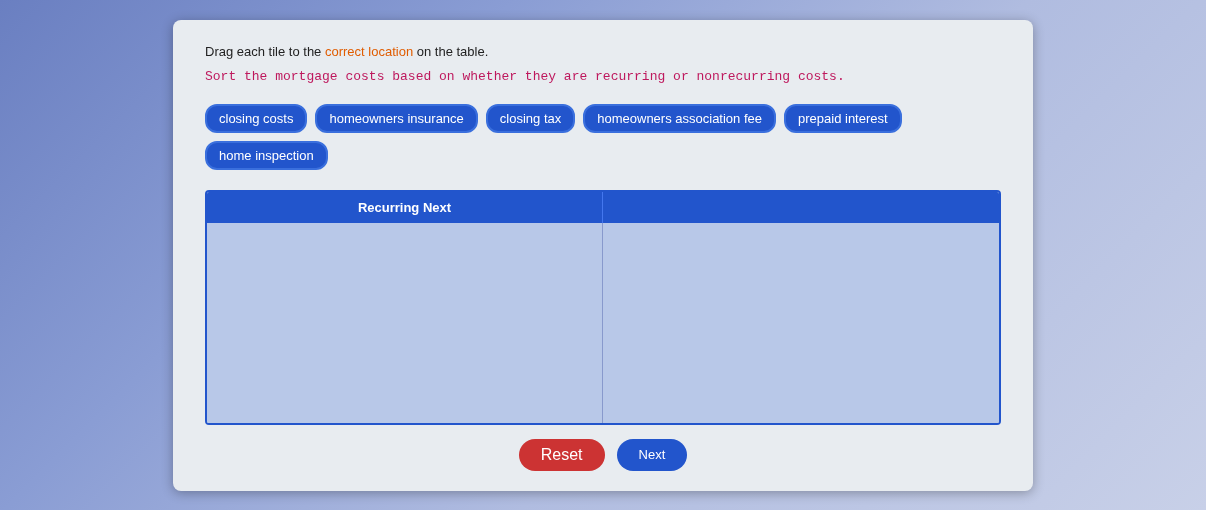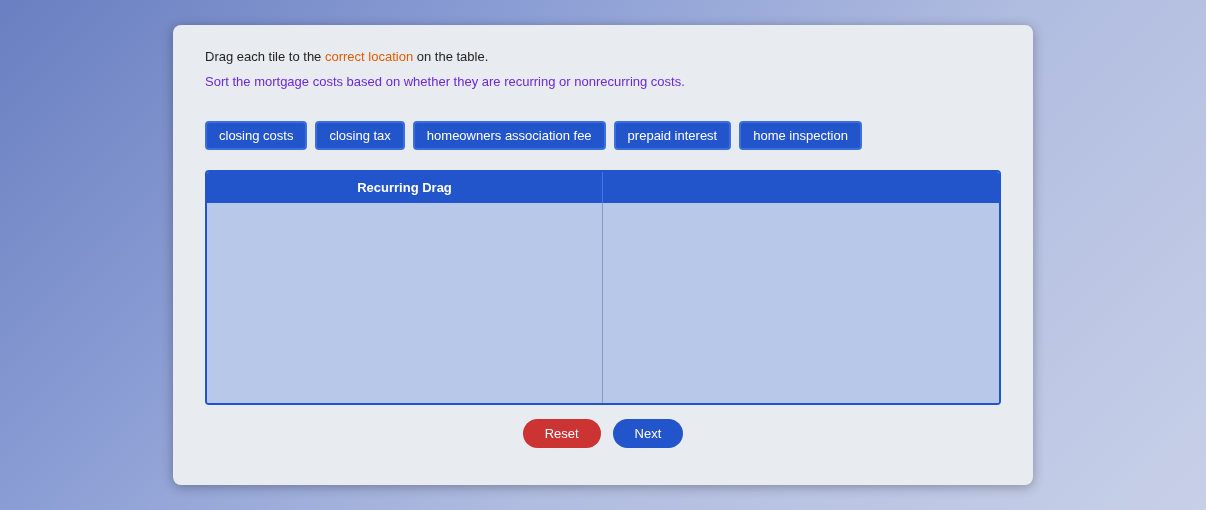--- a/index.html
+++ b/index.html
@@ -34,36 +34,37 @@
       margin-bottom: 10px;
     }
 
     .instruction-drag span.highlight {
       color: #e05c00;
       font-weight: normal;
     }
 
     .instruction-sort {
       font-size: 13px;
-      color: #6d28d9;
-      margin-bottom: 32px;
+      color: #be185d;
+      margin-bottom: 20px;
+      font-family: Liberation Mono, monospace;
     }
 
     .tiles-area {
       display: flex;
       flex-wrap: wrap;
       gap: 8px;
       margin-bottom: 20px;
     }
 
     .tile {
       background: #2255cc;
       color: #fff;
       border: 2px solid #3a6fdd;
-      border-radius: 4px;
+      border-radius: 12px;
       padding: 5px 12px;
       font-size: 13px;
       cursor: grab;
       user-select: none;
       white-space: nowrap;
     }
 
     .table-area {
       border: 2px solid #2255cc;
       border-radius: 4px;
@@ -112,21 +113,21 @@
       gap: 12px;
       margin-top: 14px;
     }
 
     .btn-reset {
       background: #cc3333;
       color: #fff;
       border: none;
       border-radius: 20px;
       padding: 7px 22px;
-      font-size: 13px;
+      font-size: 16px;
       cursor: pointer;
     }
 
     .btn-next {
       background: #2255cc;
       color: #ffffff;
       border: none;
       border-radius: 20px;
       padding: 7px 22px;
       font-size: 13px;
@@ -137,29 +138,30 @@
 <body>
 
 <div class="main-card">
   <p class="instruction-drag">
     <span>Drag each tile to the </span><span class="highlight">correct location</span><span> on the table.</span>
   </p>
   <p class="instruction-sort">Sort the mortgage costs based on whether they are recurring or nonrecurring costs.</p>
 
   <div class="tiles-area">
     <div class="tile">closing costs</div>
+    <div class="tile">homeowners insurance</div>
     <div class="tile">closing tax</div>
     <div class="tile">homeowners association fee</div>
     <div class="tile">prepaid interest</div>
     <div class="tile">home inspection</div>
   </div>
 
   <div class="table-area">
     <div class="table-header">
-      <div class="table-header-cell">Recurring Drag</div>
+      <div class="table-header-cell">Recurring Next</div>
     </div>
     <div class="table-body">
       <div class="table-body-cell"></div>
       <div class="table-body-cell"></div>
     </div>
   </div>
 
   <div class="buttons-row">
     <button class="btn-reset">Reset</button>
     <button class="btn-next">Next</button>

